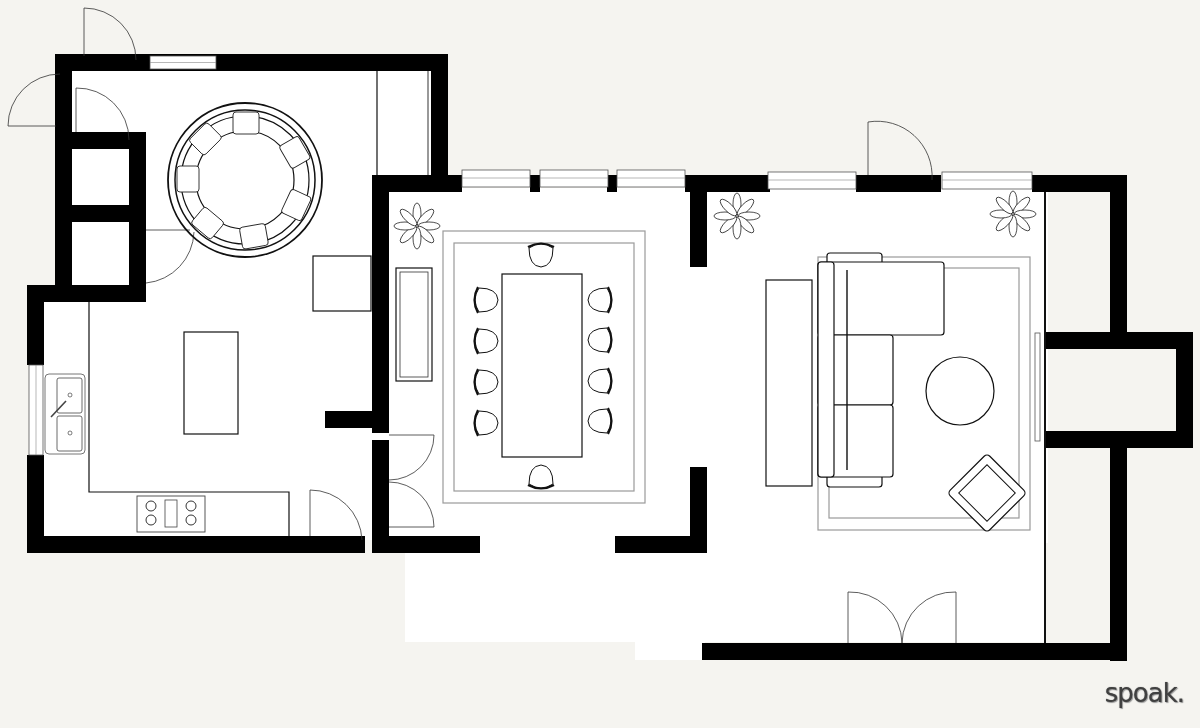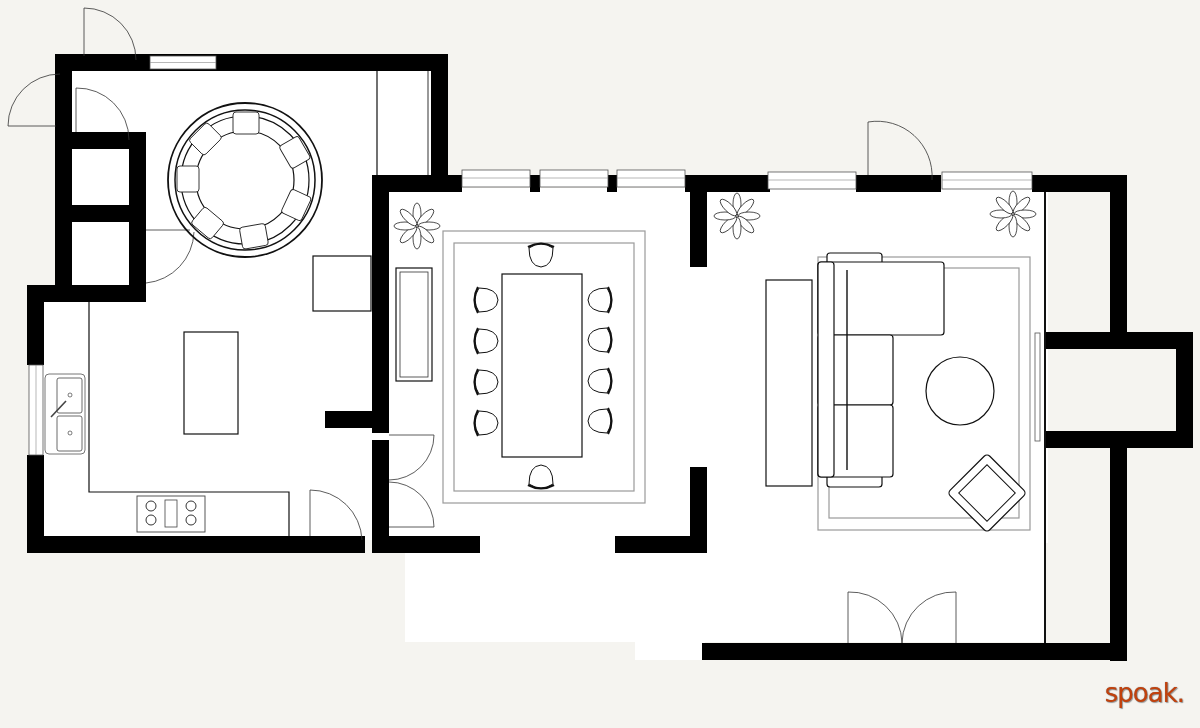--- a/index.html
+++ b/index.html
@@ -5,21 +5,21 @@
   html,body{margin:0;padding:0;background:#f5f4f0;}
   body{width:1200px;height:728px;overflow:hidden;position:relative;font-family:"DejaVu Sans",sans-serif;}
   #plan{position:absolute;left:0;top:0;width:1200px;height:728px;}
   .wall{fill:#000;}
   .floor{fill:#fff;}
   .ln{fill:none;stroke:#111;stroke-width:1.2;}
   .thin{fill:none;stroke:#333;stroke-width:0.8;}
   .rug{fill:none;stroke:#9a9a9a;stroke-width:1.2;}
   .win{fill:#fff;stroke:#555;stroke-width:0.8;}
   .furn{fill:#fff;stroke:#111;stroke-width:1.2;}
-  .watermark{position:absolute;right:16px;bottom:20px;font-family:"DejaVu Sans",sans-serif;font-size:26px;color:#c2410c;
+  .watermark{position:absolute;right:16px;bottom:20px;font-family:"DejaVu Sans",sans-serif;font-size:26px;color:#404040;
     text-shadow:0 0 1px #777,1px 1px 1px #999;letter-spacing:-1px;}
 </style>
 </head>
 <body>
 
 <svg id="plan" viewBox="0 0 1200 728" xmlns="http://www.w3.org/2000/svg">
   <defs>
     <g id="chair-d">
       <path d="M-12,-8 Q-12,10 0,11 Q12,10 12,-8 Q6,-12 0,-12 Q-6,-12 -12,-8Z" fill="#fff" stroke="#111" stroke-width="1"></path>
       <path d="M-13,-9 Q0,-16 13,-9" fill="none" stroke="#111" stroke-width="2.2"></path>

